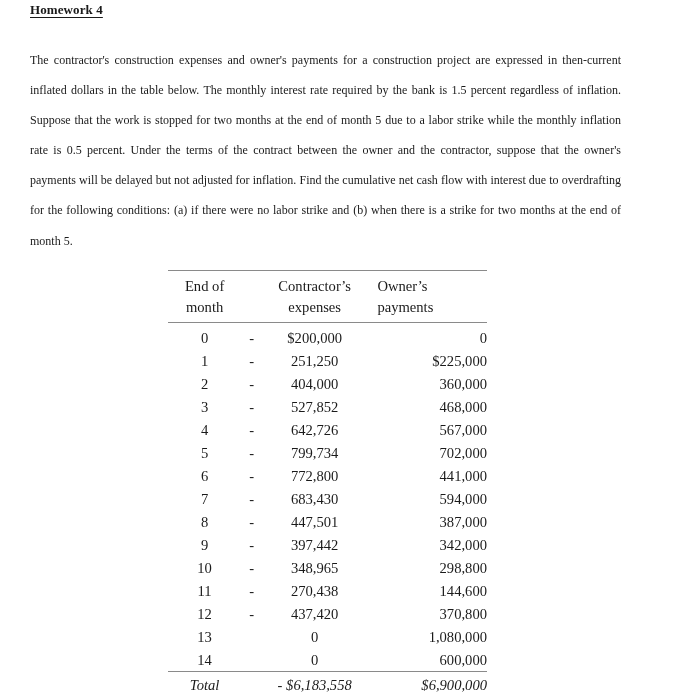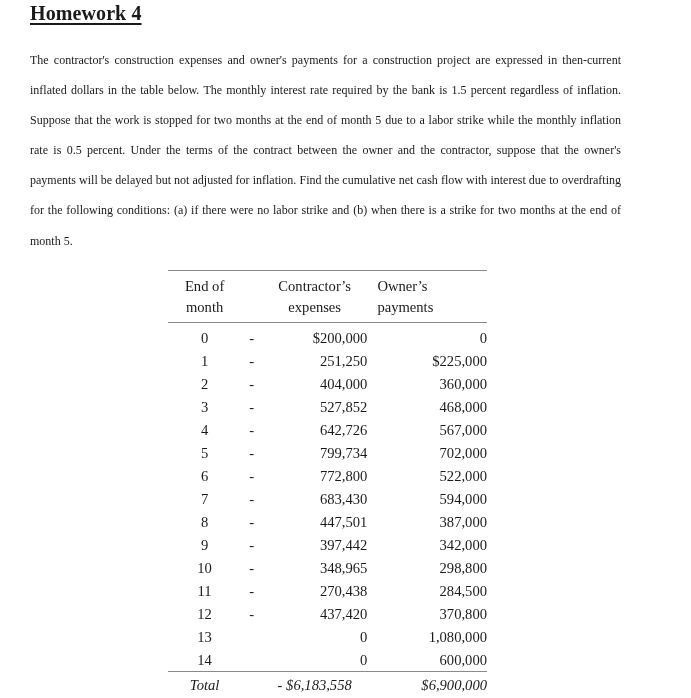--- a/index.html
+++ b/index.html
@@ -14,21 +14,21 @@
     font-family: "Liberation Serif", "DejaVu Serif", serif;
     color: #1a1a1a;
     overflow: hidden;
   }
 
   
   #doc-title {
     position: absolute;
     left: 30px;
     top: 2px;
-    font-size: 20px;
+    font-size: 13px;
     font-weight: bold;
     text-decoration: underline;
     text-underline-offset: 3px;
     letter-spacing: 0.1px;
     white-space: nowrap;
   }
 
   
   #problem-statement {
     position: absolute;
@@ -65,21 +65,21 @@
   }
 
   
   tr.rule-top td        { border-top: 1.4px solid #8a8a8a; margin-top: 28px; }
   tr.rule-under-head td { border-top: 1.4px solid #8a8a8a; }
   tr.rule-above-total td{ border-top: 1.4px solid #8a8a8a; margin-top: 48px; }
 
   
   .col-month   { width: 76px;  text-align: center; }
   .col-sign    { width: 22px;  text-align: center; }
-  .col-exp     { width: 108px; text-align: right; padding-right: 10px !important; }
+  .col-exp     { width: 108px; text-align: center; padding-right: 10px !important; }
   .col-own     { width: 113px; text-align: right; }
 
   thead td { text-align: center; }
   thead td.head-exp { text-align: center; }
   thead td.head-own { text-align: left; }
 
   .head-cell-line { display: block; line-height: 21px; }
 
   tr.head-row-1 td { padding-top: 5px !important; }
   tr.head-row-2 td { padding-bottom: 4px !important; }
@@ -167,21 +167,21 @@
         <tr class="data-row">
           <td class="col-month">5</td>
           <td class="col-sign">-</td>
           <td class="col-exp">799,734</td>
           <td class="col-own">702,000</td>
         </tr>
         <tr class="data-row">
           <td class="col-month">6</td>
           <td class="col-sign">-</td>
           <td class="col-exp">772,800</td>
-          <td class="col-own">522,000</td>
+          <td class="col-own">441,000</td>
         </tr>
         <tr class="data-row">
           <td class="col-month">7</td>
           <td class="col-sign">-</td>
           <td class="col-exp">683,430</td>
           <td class="col-own">594,000</td>
         </tr>
         <tr class="data-row">
           <td class="col-month">8</td>
           <td class="col-sign">-</td>
@@ -197,21 +197,21 @@
         <tr class="data-row">
           <td class="col-month">10</td>
           <td class="col-sign">-</td>
           <td class="col-exp">348,965</td>
           <td class="col-own">298,800</td>
         </tr>
         <tr class="data-row">
           <td class="col-month">11</td>
           <td class="col-sign">-</td>
           <td class="col-exp">270,438</td>
-          <td class="col-own">284,500</td>
+          <td class="col-own">144,600</td>
         </tr>
         <tr class="data-row">
           <td class="col-month">12</td>
           <td class="col-sign">-</td>
           <td class="col-exp">437,420</td>
           <td class="col-own">370,800</td>
         </tr>
         <tr class="data-row">
           <td class="col-month">13</td>
           <td class="col-sign"></td>

